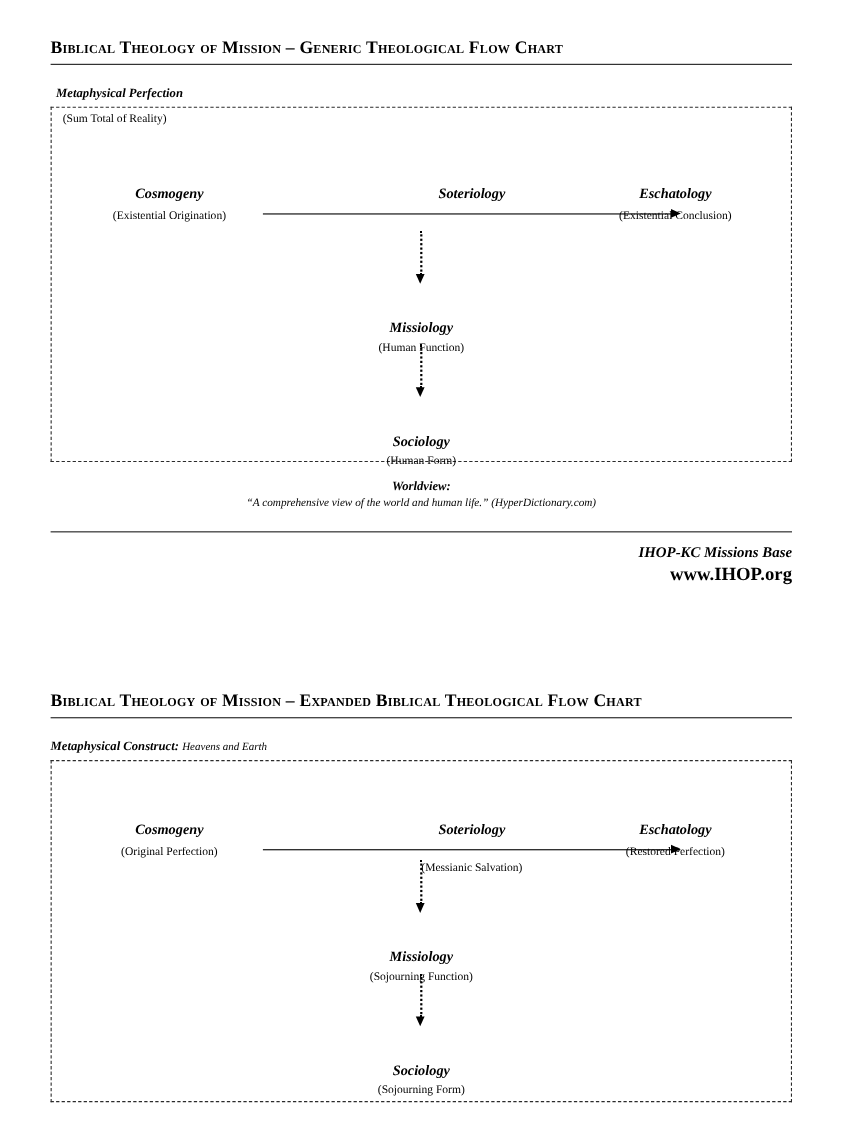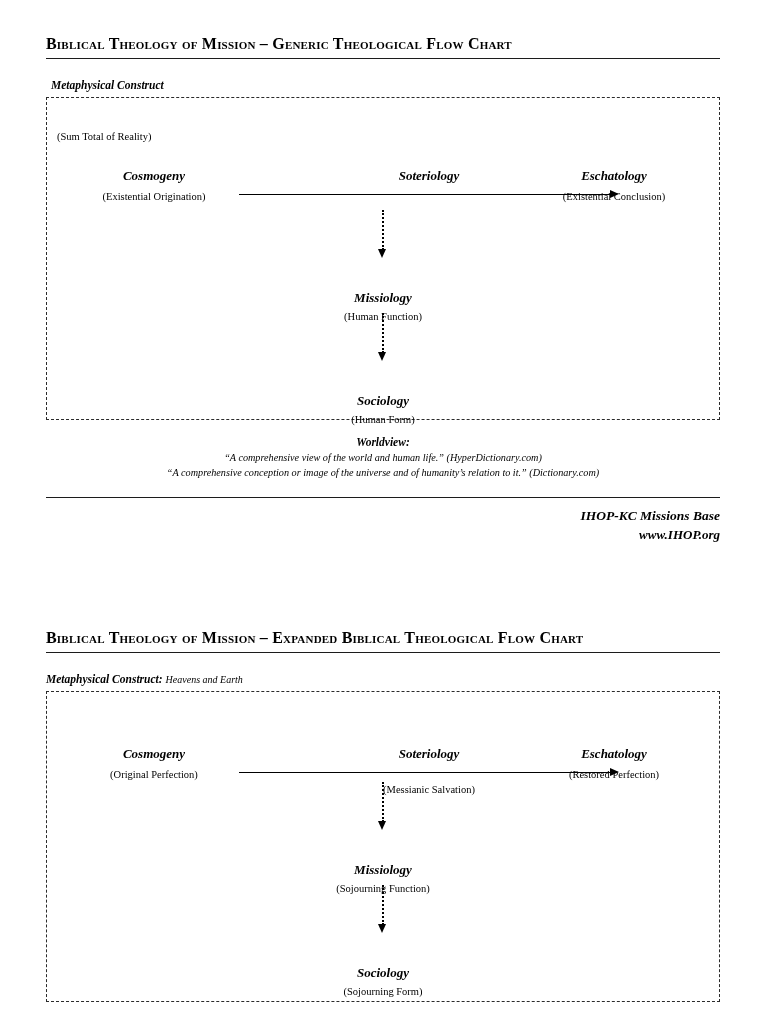--- a/index.html
+++ b/index.html
@@ -75,21 +75,20 @@
     width: 674px;
   }
   #diagram-generic  { height: 323px; }
   #diagram-expanded { height: 311px; }
 
   .sum-total {
     position: absolute;
     left: 10px;
     top: 5px;
     font-size: 10.5px;
-    margin-top: 28px;
   }
 
   
   .flow-row {
     position: absolute;
     left: 0;
     width: 100%;
   }
   #diagram-generic  .flow-row { top: 38px; }
   #diagram-expanded .flow-row { top: 22px; }
@@ -219,37 +218,36 @@
     text-align: right;
     margin-top: 9px;
     line-height: 1.35;
   }
   .footer-name {
     font-style: italic;
     font-weight: bold;
     font-size: 13.5px;
   }
   .footer-url {
-    font-style: italic;
-    font-weight: bold;
-    font-size: 13px;
+    font-weight: bold;
+    font-size: 17px;
   }
 </style>
 </head>
 <body>
 
 <div class="page">
 
   <div class="section" id="section-generic">
 
     <div class="chart-title">Biblical Theology of Mission – Generic Theological Flow Chart</div>
     <div class="title-rule"></div>
 
     <div class="construct-heading">
-      <span>Metaphysical Construct</span>
+      <span>Metaphysical Perfection</span>
     </div>
 
     <div class="diagram-box" id="diagram-generic">
 
       <div class="sum-total">(Sum Total of Reality)</div>
 
       <div class="flow-row">
 
         <div class="node node-left">
           <div class="node-term">Cosmogeny</div>
@@ -287,21 +285,20 @@
 
       <div class="node-stack stack-2">
         <div class="node-term">Sociology</div>
         <div class="node-desc">(Human Form)</div>
       </div>
     </div>
 
     <div class="worldview">
       <div class="worldview-title">Worldview:</div>
       <div class="worldview-quote">“A comprehensive view of the world and human life.”  (HyperDictionary.com)</div>
-      <div class="worldview-quote">“A comprehensive conception or image of the universe and of humanity’s relation to it.”  (Dictionary.com)</div>
     </div>
 
     <div class="footer-rule"></div>
     <div class="footer">
       <div class="footer-name">IHOP-KC Missions Base</div>
       <div class="footer-url">www.IHOP.org</div>
     </div>
   </div>
 
   <div class="section" id="section-expanded">

